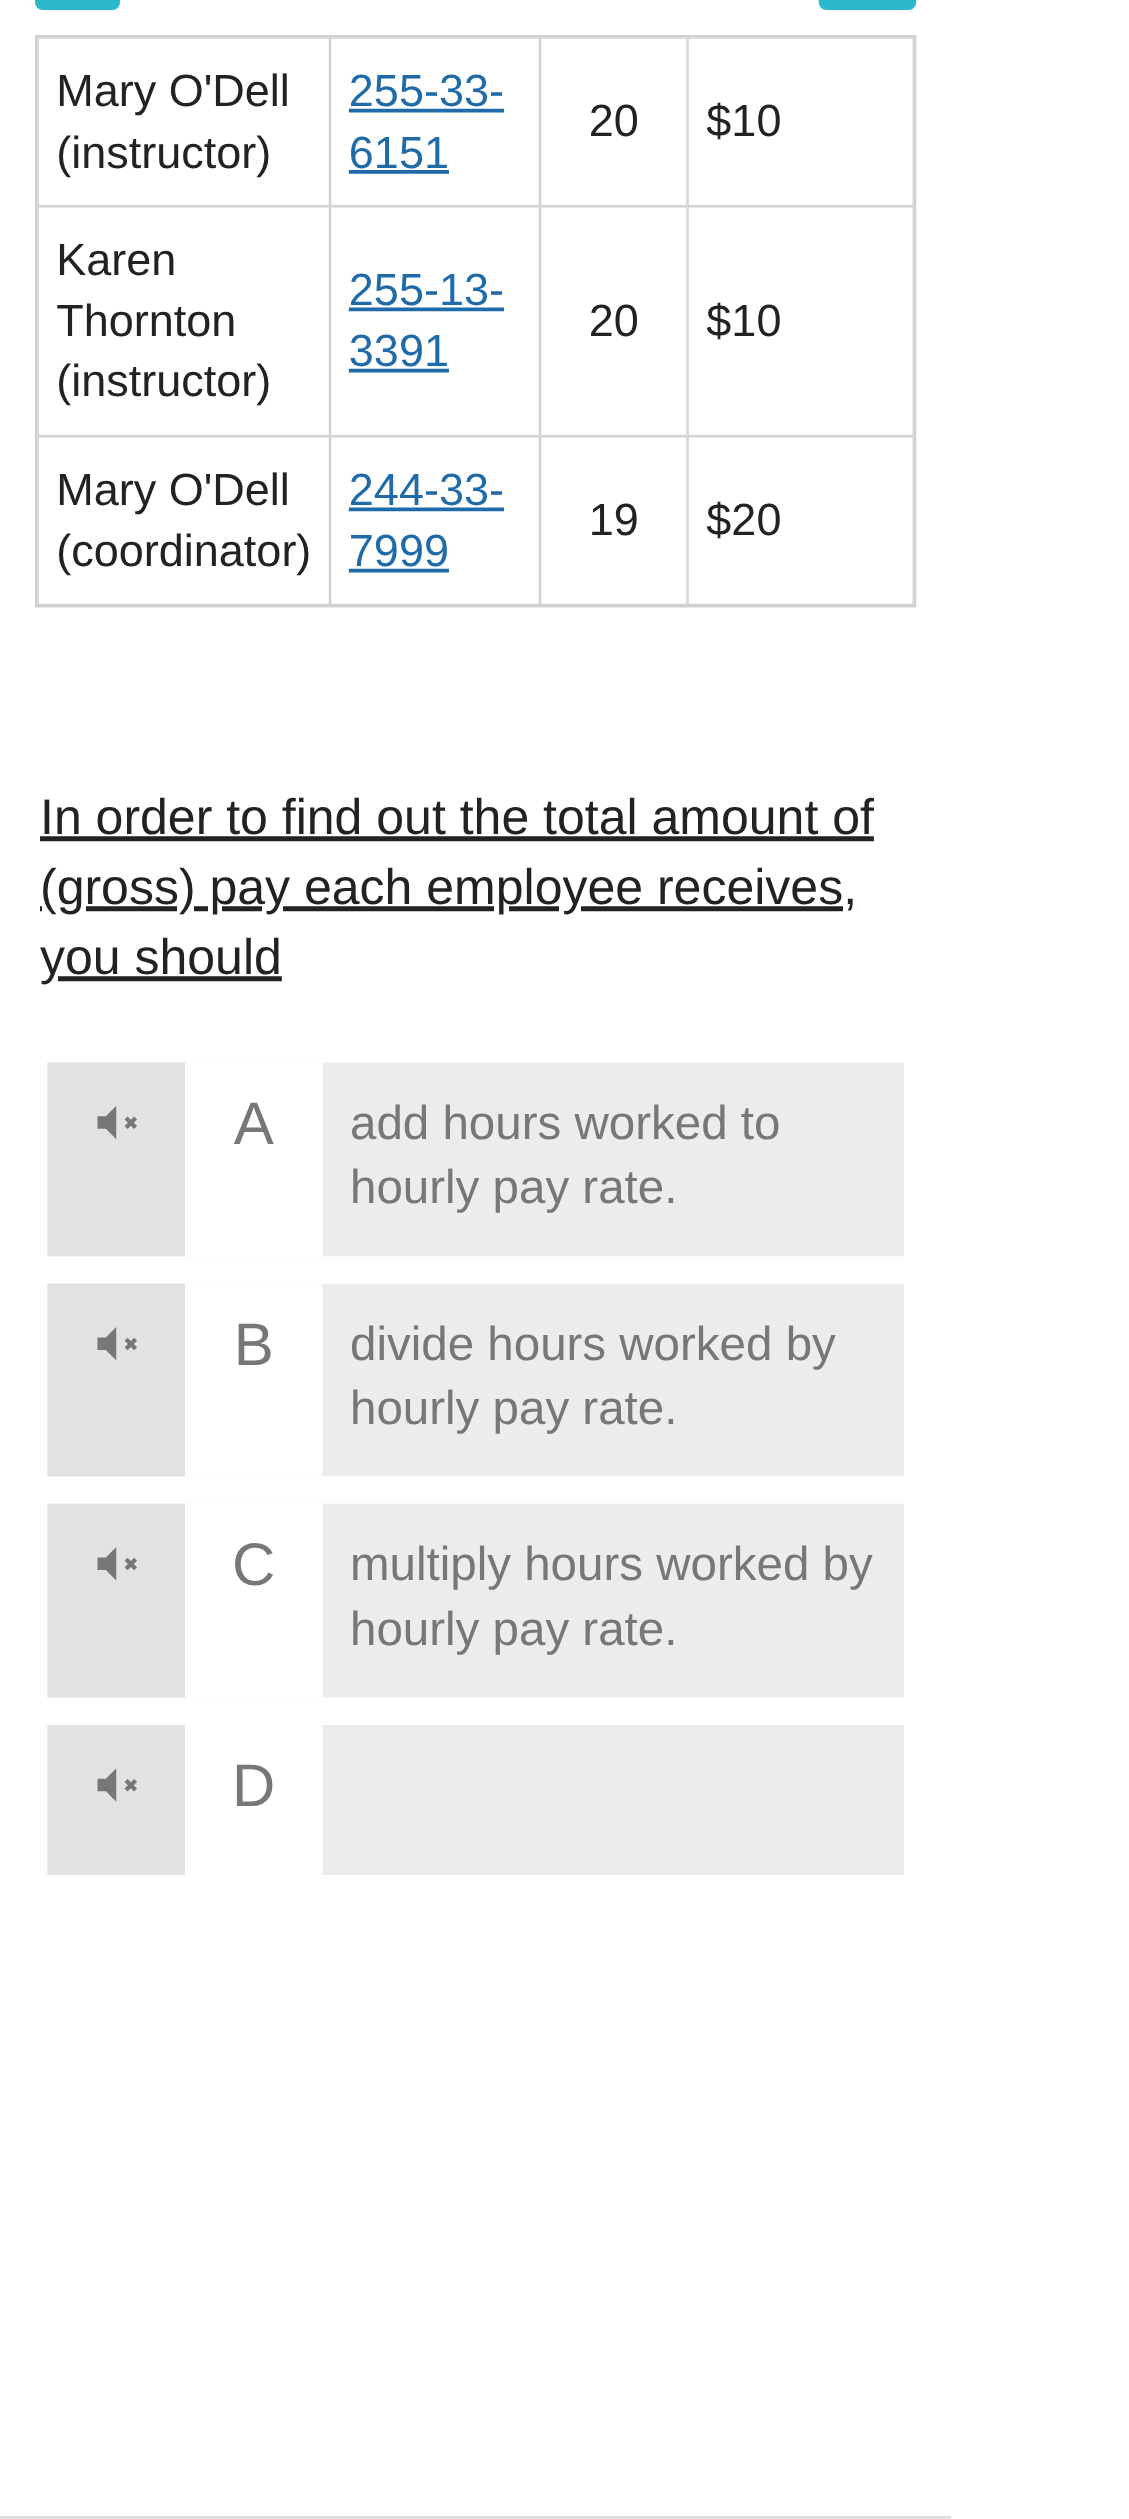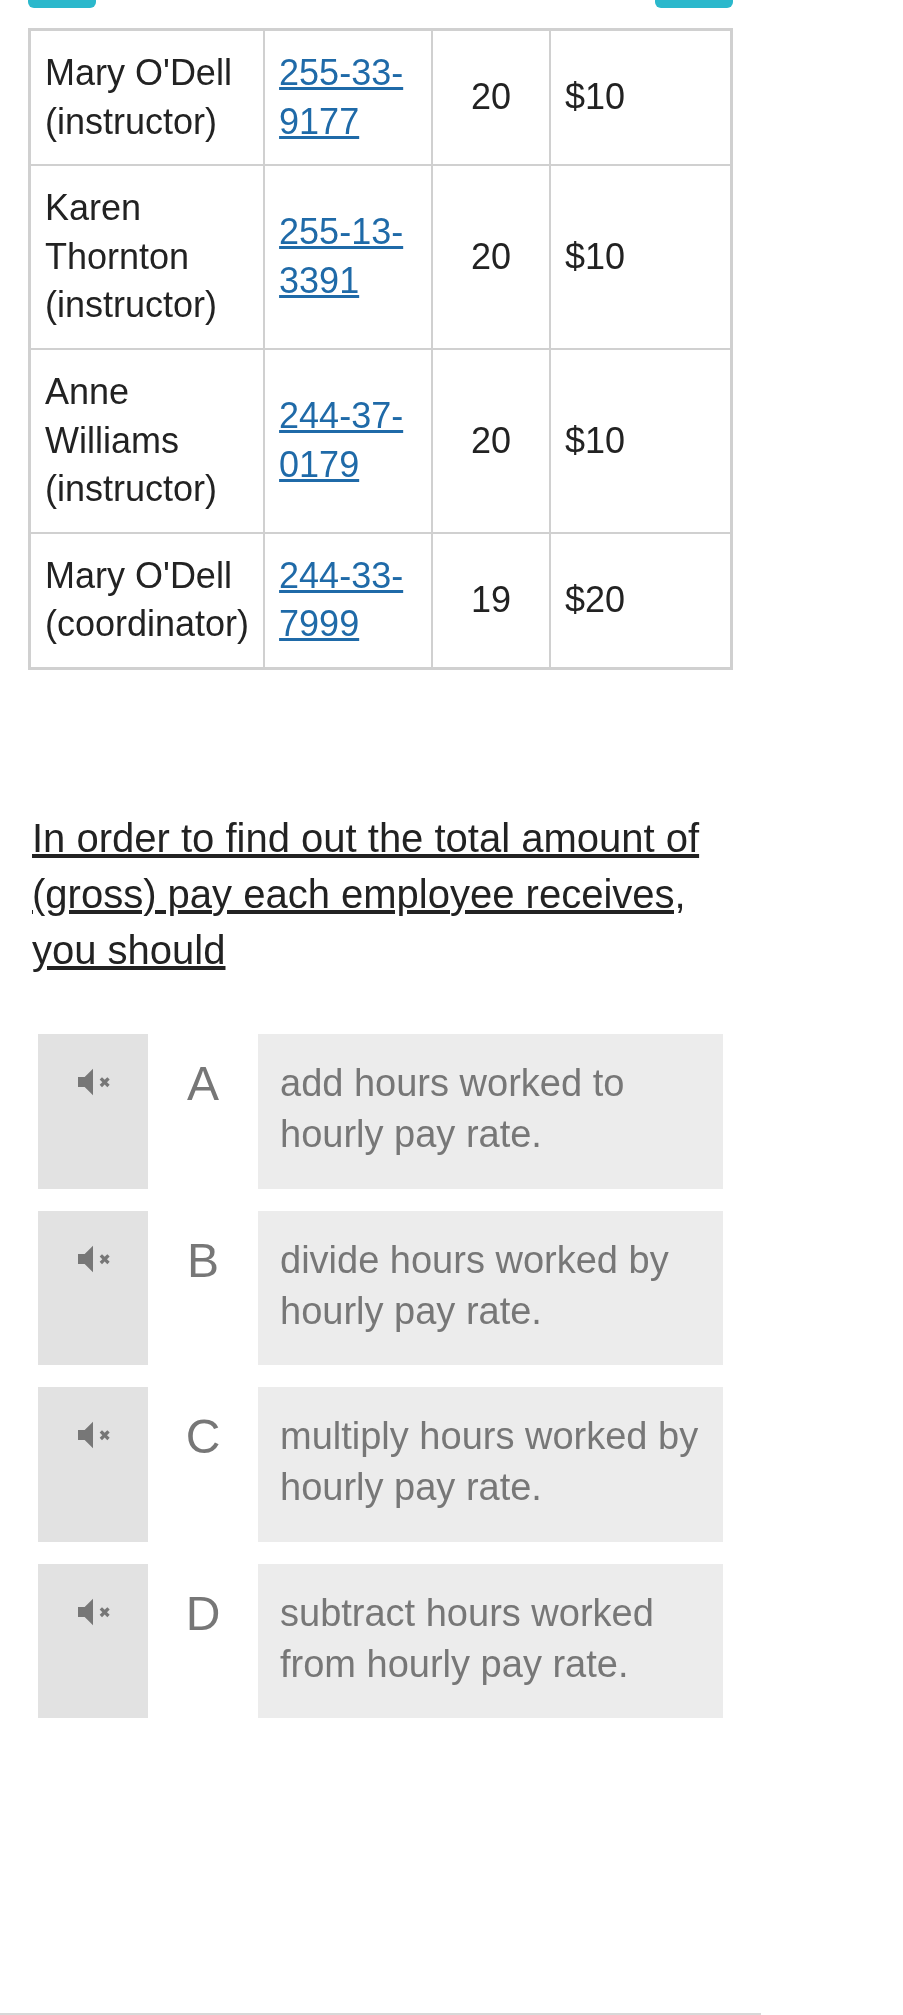--- a/index.html
+++ b/index.html
@@ -128,33 +128,27 @@
 <div class="page">
   <div class="top-teal-left"></div>
   <div class="top-teal-right"></div>
 
   <div class="content">
 
     <table class="data">
       <tbody>
         <tr>
           <td class="name">Mary O'Dell (instructor)</td>
-          <td class="ssn"><span class="ssn-link">255-33-9177</span></td>
+          <td class="ssn"><span class="ssn-link">255-33-6151</span></td>
           <td class="hrs">20</td>
           <td class="rate">$10</td>
         </tr>
         <tr>
           <td class="name">Karen Thornton (instructor)</td>
           <td class="ssn"><span class="ssn-link">255-13-3391</span></td>
-          <td class="hrs">20</td>
-          <td class="rate">$10</td>
-        </tr>
-        <tr>
-          <td class="name">Anne Williams (instructor)</td>
-          <td class="ssn"><span class="ssn-link">244-37-0179</span></td>
           <td class="hrs">20</td>
           <td class="rate">$10</td>
         </tr>
         <tr>
           <td class="name">Mary O'Dell (coordinator)</td>
           <td class="ssn"><span class="ssn-link">244-33-7999</span></td>
           <td class="hrs">19</td>
           <td class="rate">$20</td>
         </tr>
       </tbody>
@@ -194,20 +188,19 @@
         <div class="opt-text">multiply hours worked by hourly pay rate.</div>
       </div>
 
       <div class="option">
         <div class="opt-audio">
           <svg viewBox="0 0 24 24">
             <path d="M3 9v6h4l5 5V4L7 9H3zm13 1.5l1.4-1.4 1.6 1.6 1.6-1.6 1.4 1.4-1.6 1.6 1.6 1.6-1.4 1.4-1.6-1.6-1.6 1.6-1.4-1.4 1.6-1.6-1.6-1.6z"></path>
           </svg>
         </div>
         <div class="opt-letter">D</div>
-        <div class="opt-text">subtract hours worked from hourly pay rate.</div>
       </div>
 
     </div>
   </div>
 
   <div class="bottom-line"></div>
 </div>
 
 </body></html>

